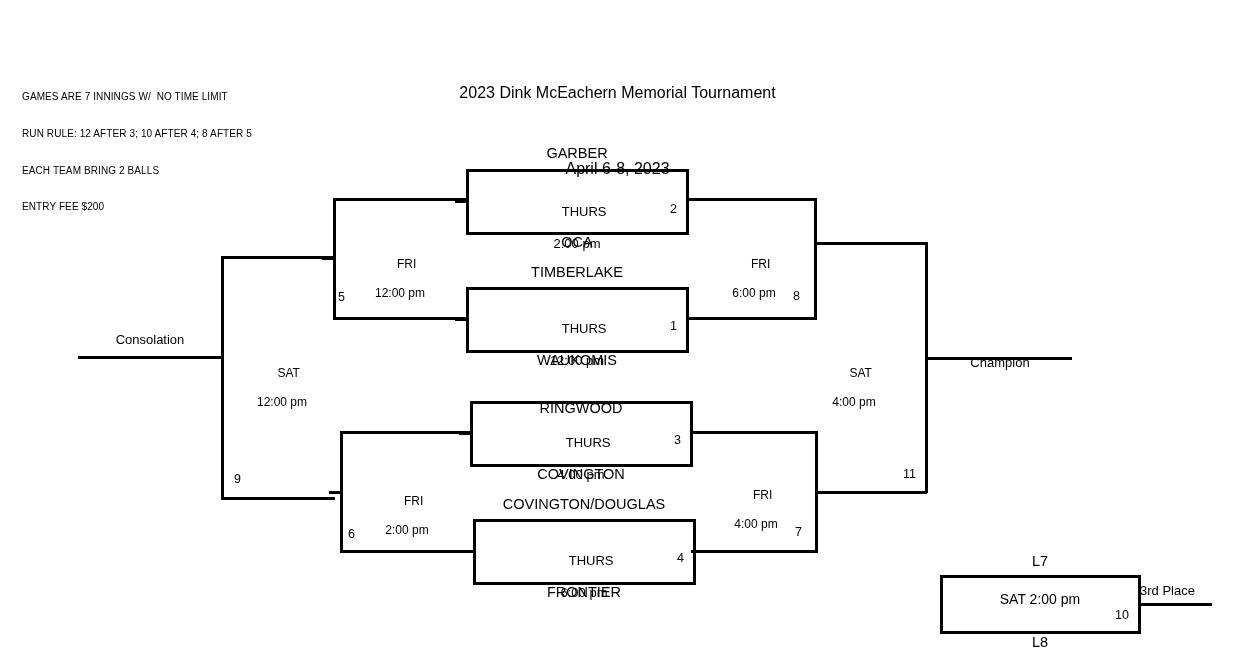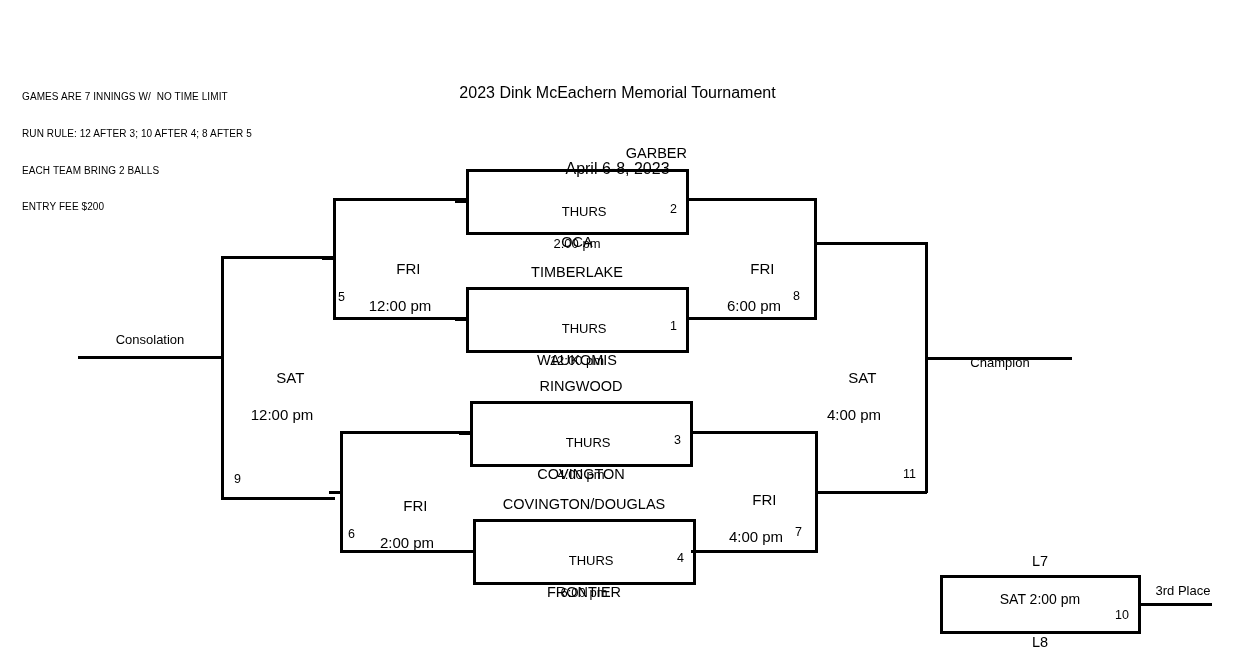--- a/index.html
+++ b/index.html
@@ -69,21 +69,21 @@
     text-align: center;
   }
   .game-inner .t2 { display: block; }
   
   .game-num {
     font-size: 12.5px;
     text-align: right;
   }
   
   .slot-label {
-    font-size: 15px;
+    font-size: 12px;
     text-align: center;
   }
   .slot-label .t2 { display: block; }
   
   .outcome-label {
     font-size: 13px;
     text-align: center;
   }
   
   .tp-inner {
@@ -143,27 +143,27 @@
 
     <polyline points="335,257 222,257 222,498 335,498"></polyline>
 
     <line x1="78" y1="357" x2="222" y2="357"></line>
 
     <rect x="941" y="576" width="198" height="56"></rect>
     <line x1="1139" y1="604" x2="1212" y2="604"></line>
 
   </svg>
 
-  <div class="txt team-label" style="left:467px; top:145px; width:220px;text-align:right;">GARBER</div>
+  <div class="txt team-label" style="left:467px; top:145px; width:220px;">GARBER</div>
   <div class="txt team-label" style="left:467px; top:234px; width:220px;">OCA</div>
 
   <div class="txt team-label" style="left:467px; top:264px; width:220px;">TIMBERLAKE</div>
   <div class="txt team-label" style="left:467px; top:352px; width:220px;">WAUKOMIS</div>
 
-  <div class="txt team-label" style="left:471px; top:378px; width:220px;">RINGWOOD</div>
+  <div class="txt team-label" style="left:471px; top:400px; width:220px;">RINGWOOD</div>
   <div class="txt team-label" style="left:471px; top:466px; width:220px;">COVINGTON</div>
 
   <div class="txt team-label" style="left:474px; top:496px; width:220px;">COVINGTON/DOUGLAS</div>
   <div class="txt team-label" style="left:474px; top:584px; width:220px;">FRONTIER</div>
 
   <div class="txt game-inner" style="left:467px; top:188px; width:220px;">
     <span>THURS</span>
     <span class="t2">2:00 pm</span>
   </div>
   <div class="txt game-num" style="left:467px; top:202px; width:210px;">2</div>
@@ -217,20 +217,20 @@
   <div class="txt game-num" style="left:870px; top:467px; width:46px;">11</div>
 
   <div class="txt slot-label" style="left:222px; top:351px; width:120px;">
     <span>SAT</span>
     <span class="t2">12:00 pm</span>
   </div>
   <div class="txt game-num" style="left:234px; top:472px; width:14px; text-align:left;">9</div>
 
   <div class="txt outcome-label" style="left:78px; top:332px; width:144px;">Consolation</div>
   <div class="txt outcome-label" style="left:928px; top:340px; width:144px;margin-top:15px;">Champion</div>
-  <div class="txt outcome-label" style="left:1140px; top:583px; width:86px; text-align:center;">3rd Place</div>
+  <div class="txt outcome-label" style="left:1140px; top:583px; width:86px; text-align:left;">3rd Place</div>
 
   <div class="txt team-label" style="left:941px; top:553px; width:198px;">L7</div>
   <div class="txt tp-inner" style="left:941px; top:591px; width:198px;">SAT 2:00 pm</div>
   <div class="txt game-num" style="left:941px; top:608px; width:188px;">10</div>
   <div class="txt team-label" style="left:941px; top:634px; width:198px;">L8</div>
 
 </div>
 
 </body></html>

